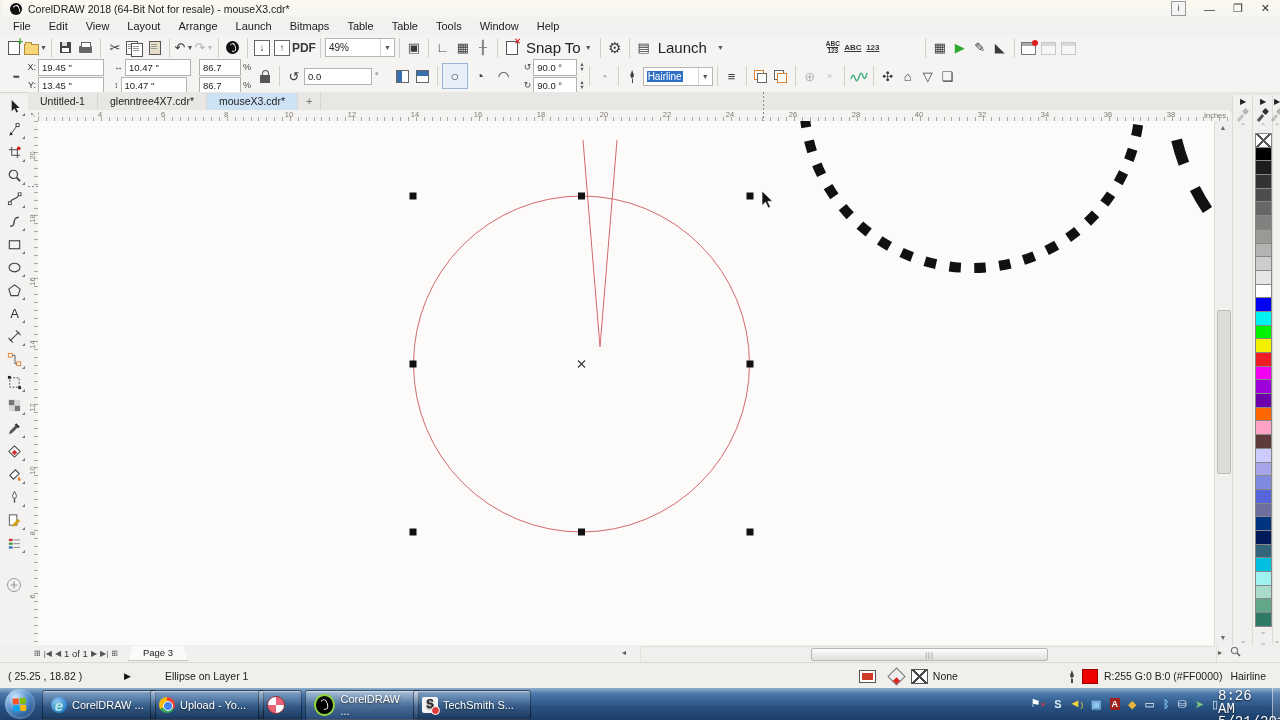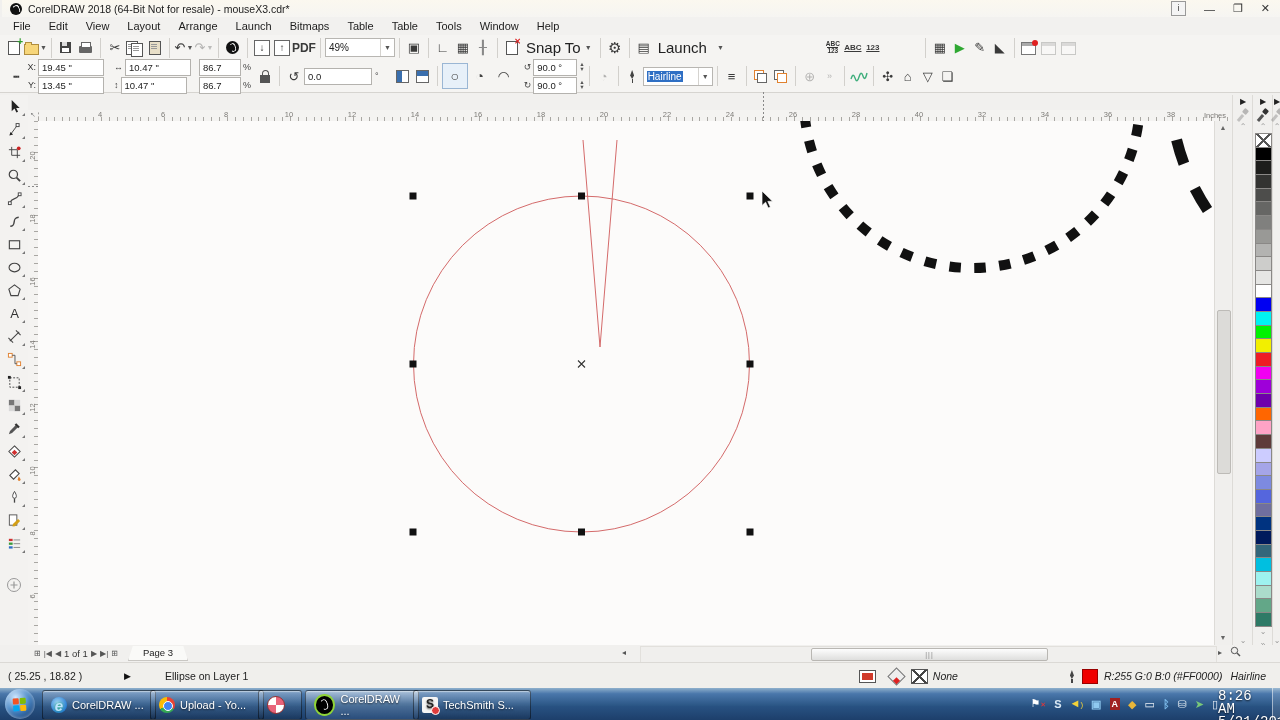--- a/index.html
+++ b/index.html
@@ -409,20 +409,26 @@
           <path d="M1,9 Q3,2 5,8 T9,7 T13,6 T17,3" fill="none" stroke="#3fae7c" stroke-width="1.4"></path>
         </svg>
     </span>
     <span class="sep"></span>
     <span class="tbtn">✣</span>
     <span class="tbtn">⌂</span>
     <span class="tbtn">▽</span>
     <span class="tbtn">❏</span>
   </div>
 
+  <div class="abs tabbar">
+    <span class="dtab">Untitled-1</span>
+    <span class="dtab">glenntree4X7.cdr*</span>
+    <span class="dtab active">mouseX3.cdr*</span>
+    <span class="dtab plus">+</span>
+  </div>
 
   <div class="abs rcorner">↖</div>
   <div class="abs rulertop">
     <div class="ticks"></div>
     <div class="nums" style="margin-left:-32.5px;">
         <span>2</span>
         <span>4</span>
         <span>6</span>
         <span>8</span>
         <span>10</span>
@@ -676,21 +682,21 @@
     <svg width="11" height="11" viewBox="0 0 11 11">
         <circle cx="4.5" cy="4.5" r="3.2" stroke="#555" fill="none"></circle>
         <path d="M7,7 L10,10" stroke="#555" stroke-width="1.4"></path>
       </svg>
   </span>
 
   <div class="abs statusbar">
     <span class="coords">( 25.25 , 18.82 )</span>
     <span class="sflya">▶</span>
     <span class="objinfo">Ellipse on Layer 1</span>
-    <span style="margin-left:auto;font-style:italic;" class="row">
+    <span style="margin-left:auto;" class="row">
       <span class="moni">
           <i></i>
         </span>
       <span style="width:14px;"></span>
       <span class="fdia">
           <i></i>
         </span>
       <span style="width:8px;"></span>
       <span class="xbox"></span>
       <span style="width:5px;"></span>

